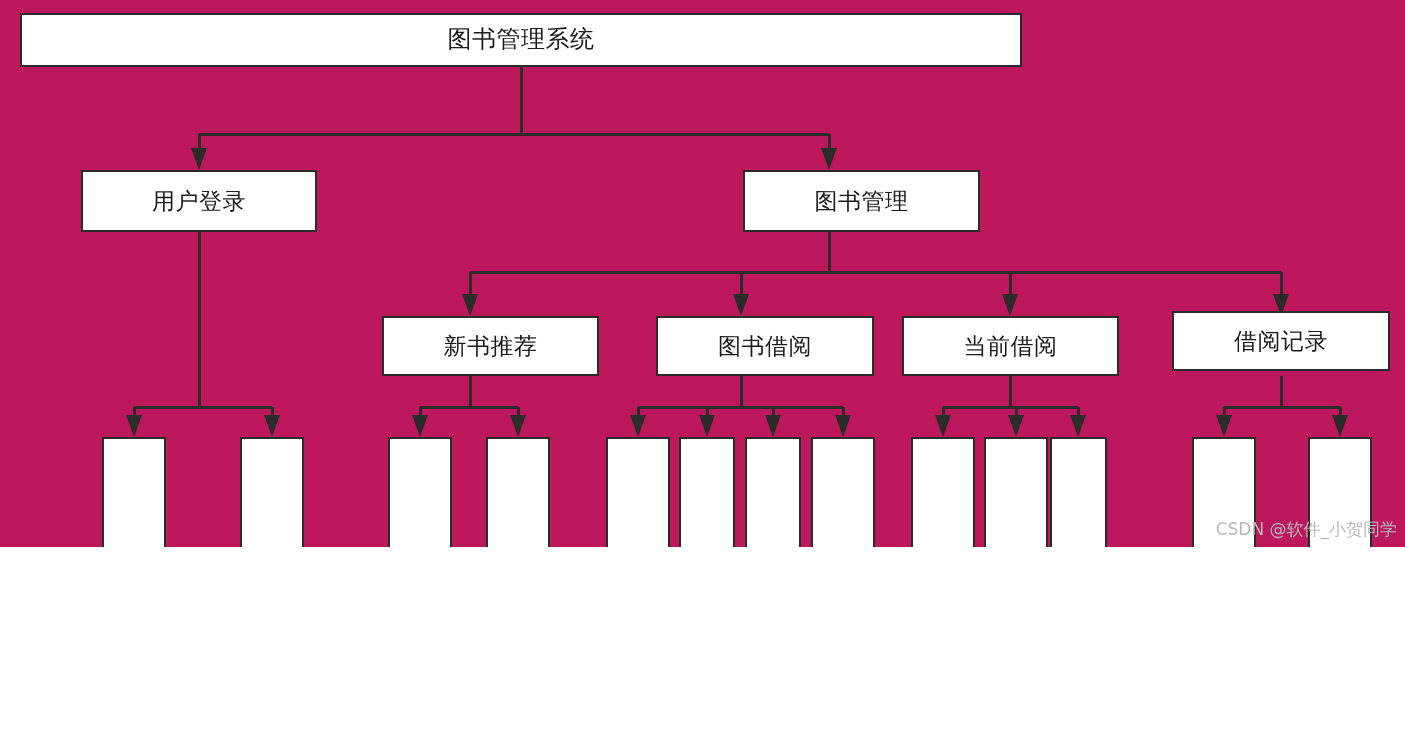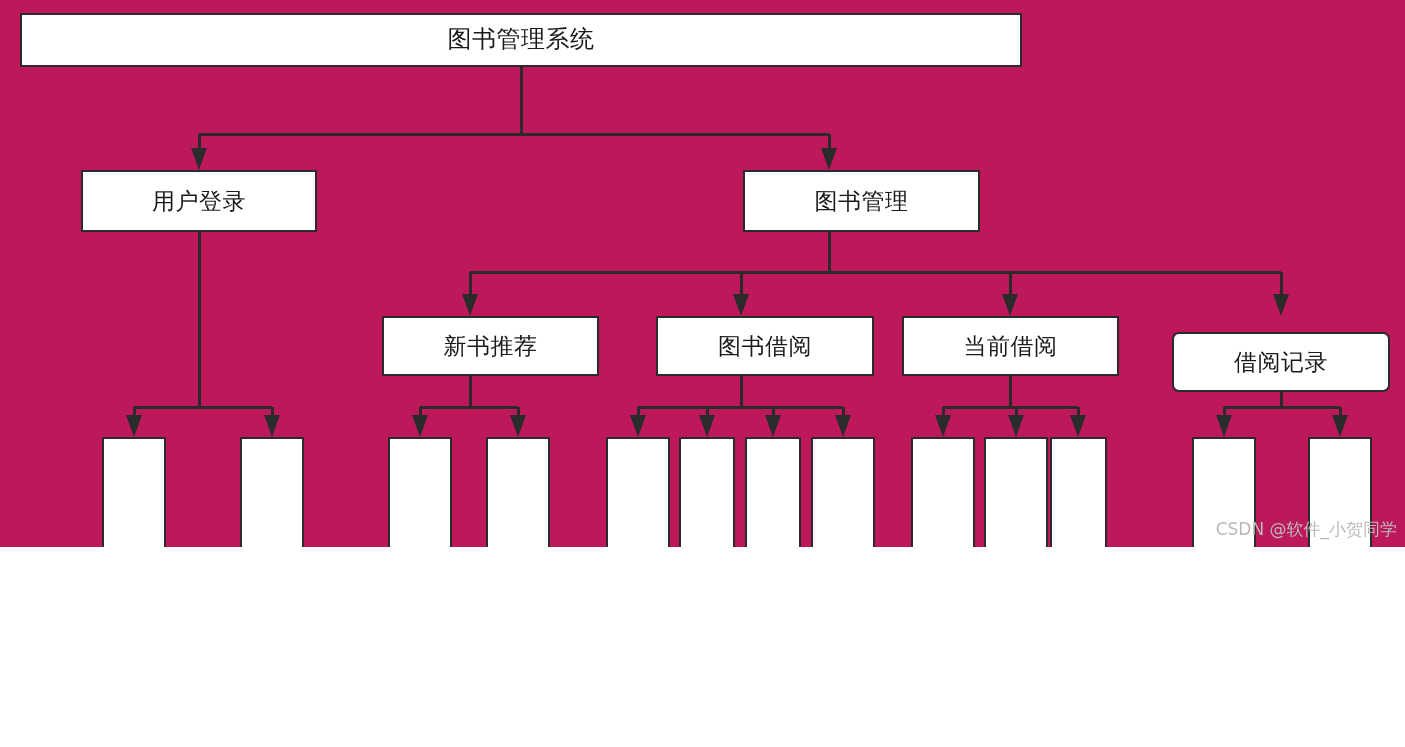--- a/index.html
+++ b/index.html
@@ -157,21 +157,21 @@
       </div>
       <div class="node horiz" style="left: 362px; top: 316px; width: 217px; height: 60px; margin-left: 20px;">
         <span class="node-label">新书推荐</span>
       </div>
       <div class="node horiz" style="left: 632px; top: 316px; width: 218px; height: 60px; margin-left: 24px;">
         <span class="node-label">图书借阅</span>
       </div>
       <div class="node horiz" style="left: 902px; top: 316px; width: 217px; height: 60px; justify-content: center;">
         <span class="node-label">当前借阅</span>
       </div>
-      <div class="node horiz" style="left: 1172px; top: 332px; width: 218px; height: 60px; border-radius: 7px;">
+      <div class="node horiz" style="left: 1172px; top: 311px; width: 218px; height: 60px;">
         <span class="node-label">借阅记录</span>
       </div>
       <div class="node vert" style="left: 102px; top: 437px; width: 64px; height: 298px;">
         <span class="node-label">用户登录</span>
       </div>
       <div class="node vert" style="left: 240px; top: 437px; width: 64px; height: 298px;">
         <span class="node-label">注销登录</span>
       </div>
       <div class="node vert" style="left: 388px; top: 437px; width: 64px; height: 298px;">
         <span class="node-label">查询图书</span>

